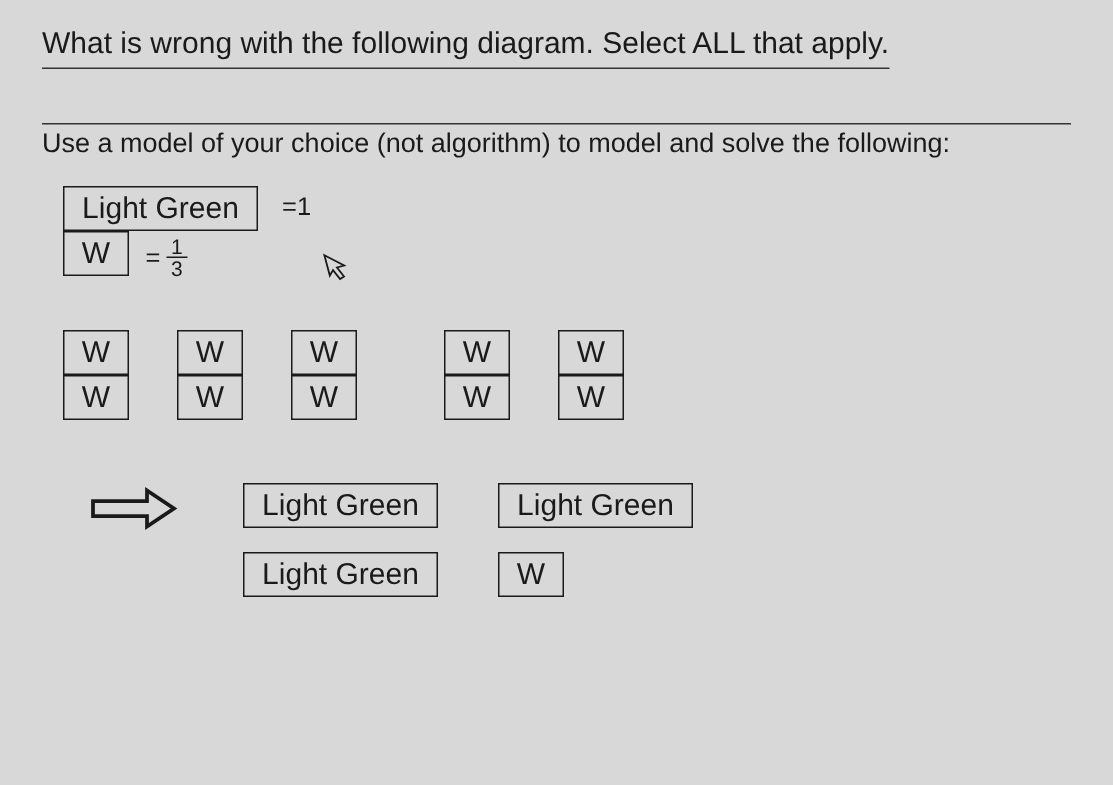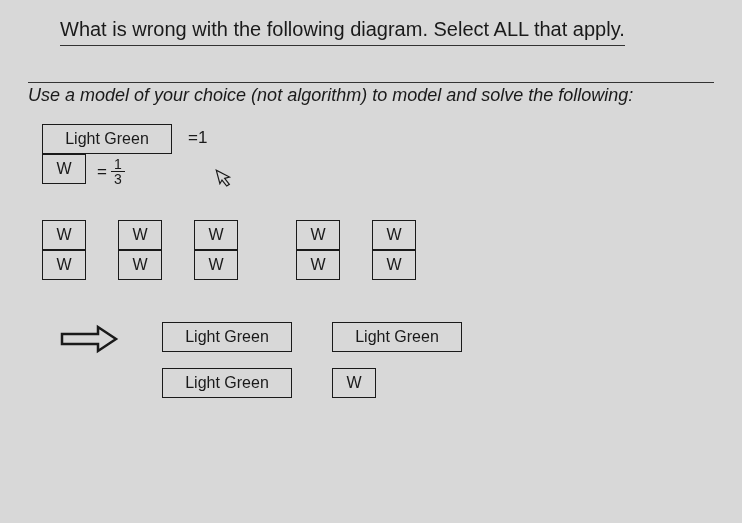--- a/index.html
+++ b/index.html
@@ -16,48 +16,46 @@
       padding: 18px 28px;
       position: relative;
     }
     .question-title {
       font-size: 20px;
       font-weight: 400;
       margin-bottom: 8px;
       border-bottom: 1.5px solid #333;
       padding-bottom: 4px;
       display: inline-block;
-      margin-left: 32px;
     }
     .instruction {
       font-size: 18px;
       margin-top: 28px;
       margin-bottom: 14px;
       border-top: 1.5px solid #333;
       padding-top: 2px;
-      font-style: italic;
     }
     .problem-text {
       font-size: 17px;
       font-weight: bold;
       font-family: Georgia, serif;
       line-height: 1.35;
       margin-bottom: 18px;
     }
     .diagram-area {
       position: relative;
       margin-left: 14px;
     }
     .box {
       border: 1.5px solid #1a1a1a;
       background: transparent;
       display: flex;
       align-items: center;
       justify-content: center;
-      font-size: 16px;
+      font-size: 20px;
       position: absolute;
     }
     .lg-box {
       width: 130px;
       height: 30px;
     }
     .w-box {
       width: 44px;
       height: 30px;
     }

